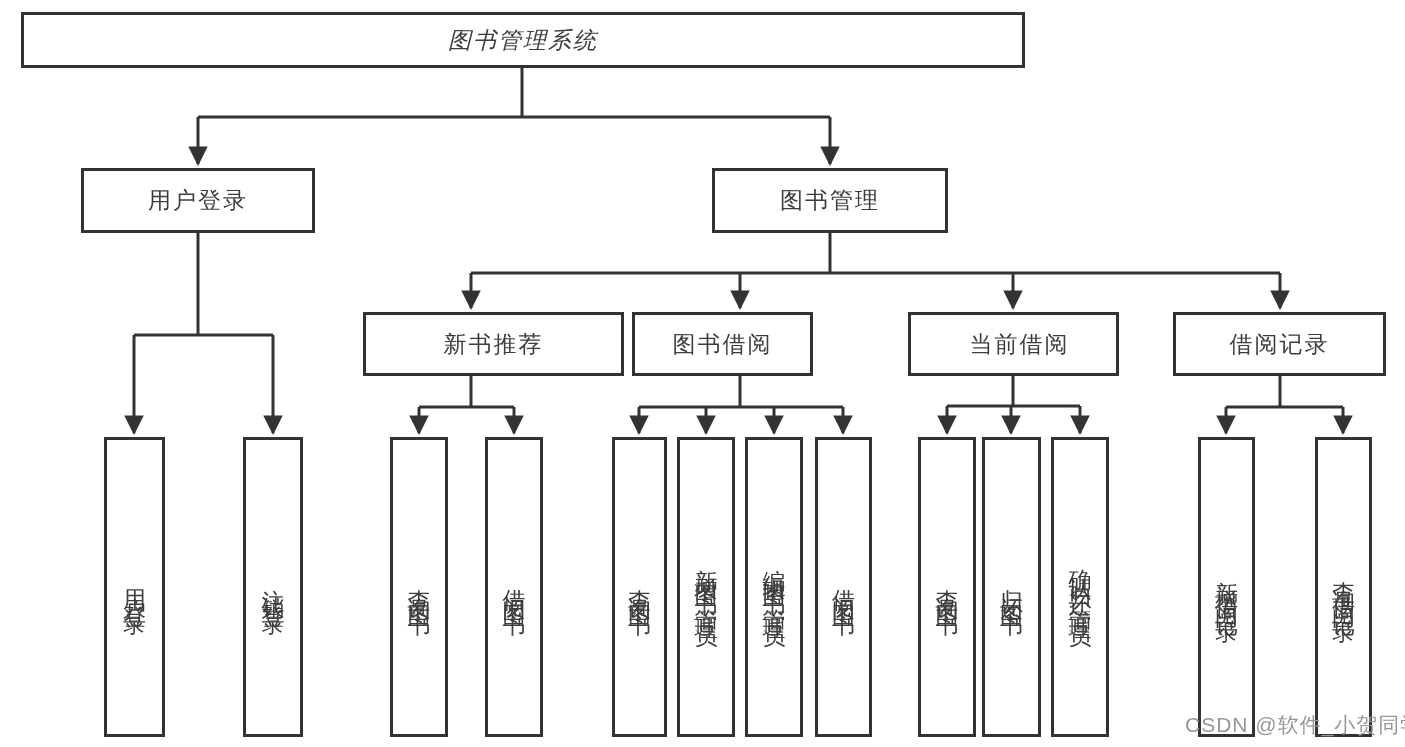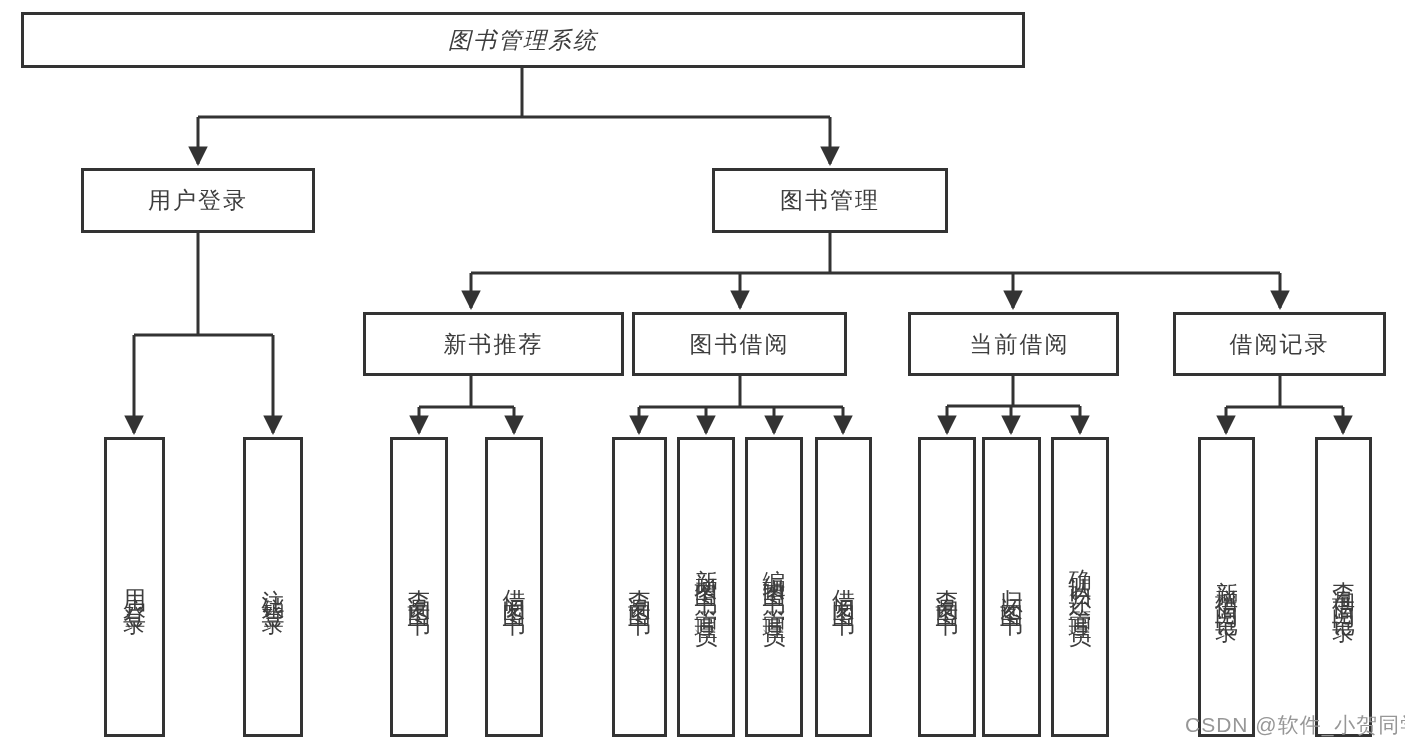--- a/index.html
+++ b/index.html
@@ -97,21 +97,21 @@
   <div class="node h-node" style="left:81px;top:168px;width:234px;height:65px;">
     <span>用户登录</span>
   </div>
   <div class="node h-node" style="left:712px;top:168px;width:236px;height:65px;">
     <span>图书管理</span>
   </div>
 
   <div class="node h-node" style="left:363px;top:312px;width:261px;height:64px;">
     <span>新书推荐</span>
   </div>
-  <div class="node h-node" style="left:632px;top:312px;width:215px;height:64px;">
+  <div class="node h-node" style="left:632px;top:312px;width:181px;height:64px;">
     <span>图书借阅</span>
   </div>
   <div class="node h-node" style="left:908px;top:312px;width:211px;height:64px;padding-left:12px;">
     <span>当前借阅</span>
   </div>
   <div class="node h-node" style="left:1173px;top:312px;width:213px;height:64px;">
     <span>借阅记录</span>
   </div>
 
   <div class="node v-node" style="left:104px;top:437px;width:61px;height:300px;">

